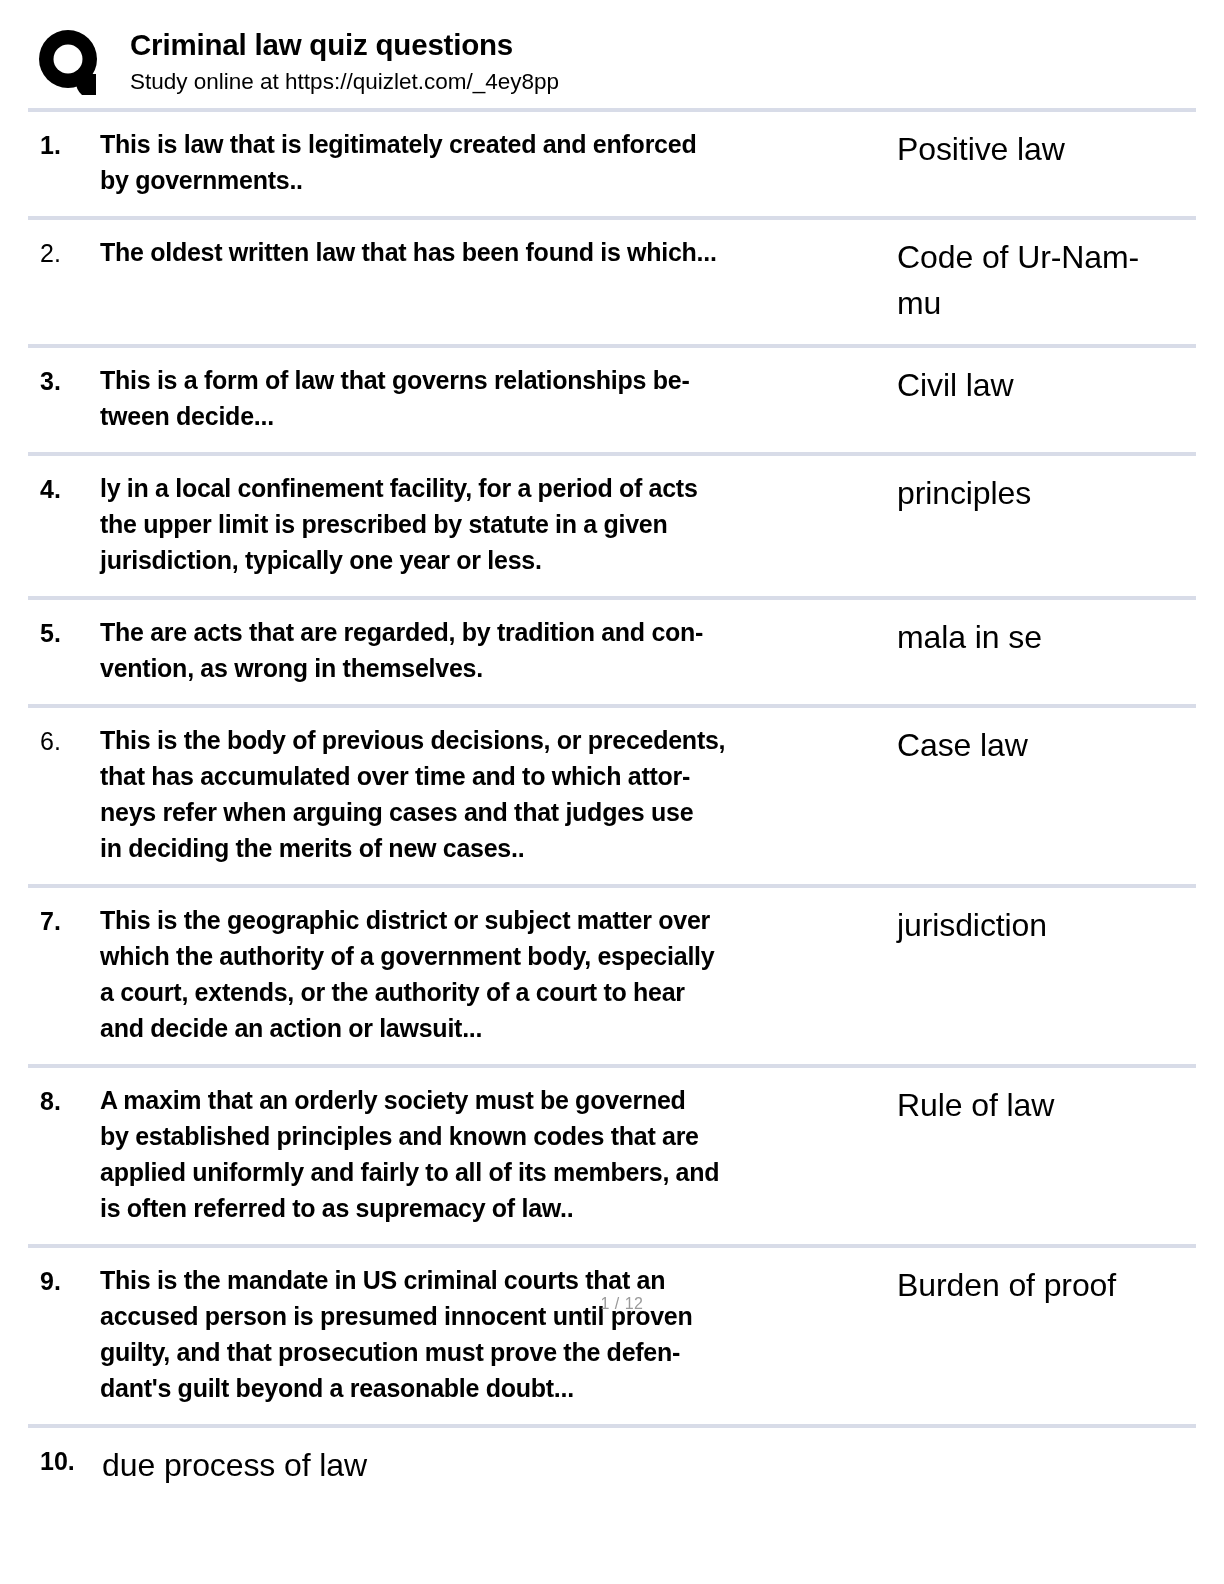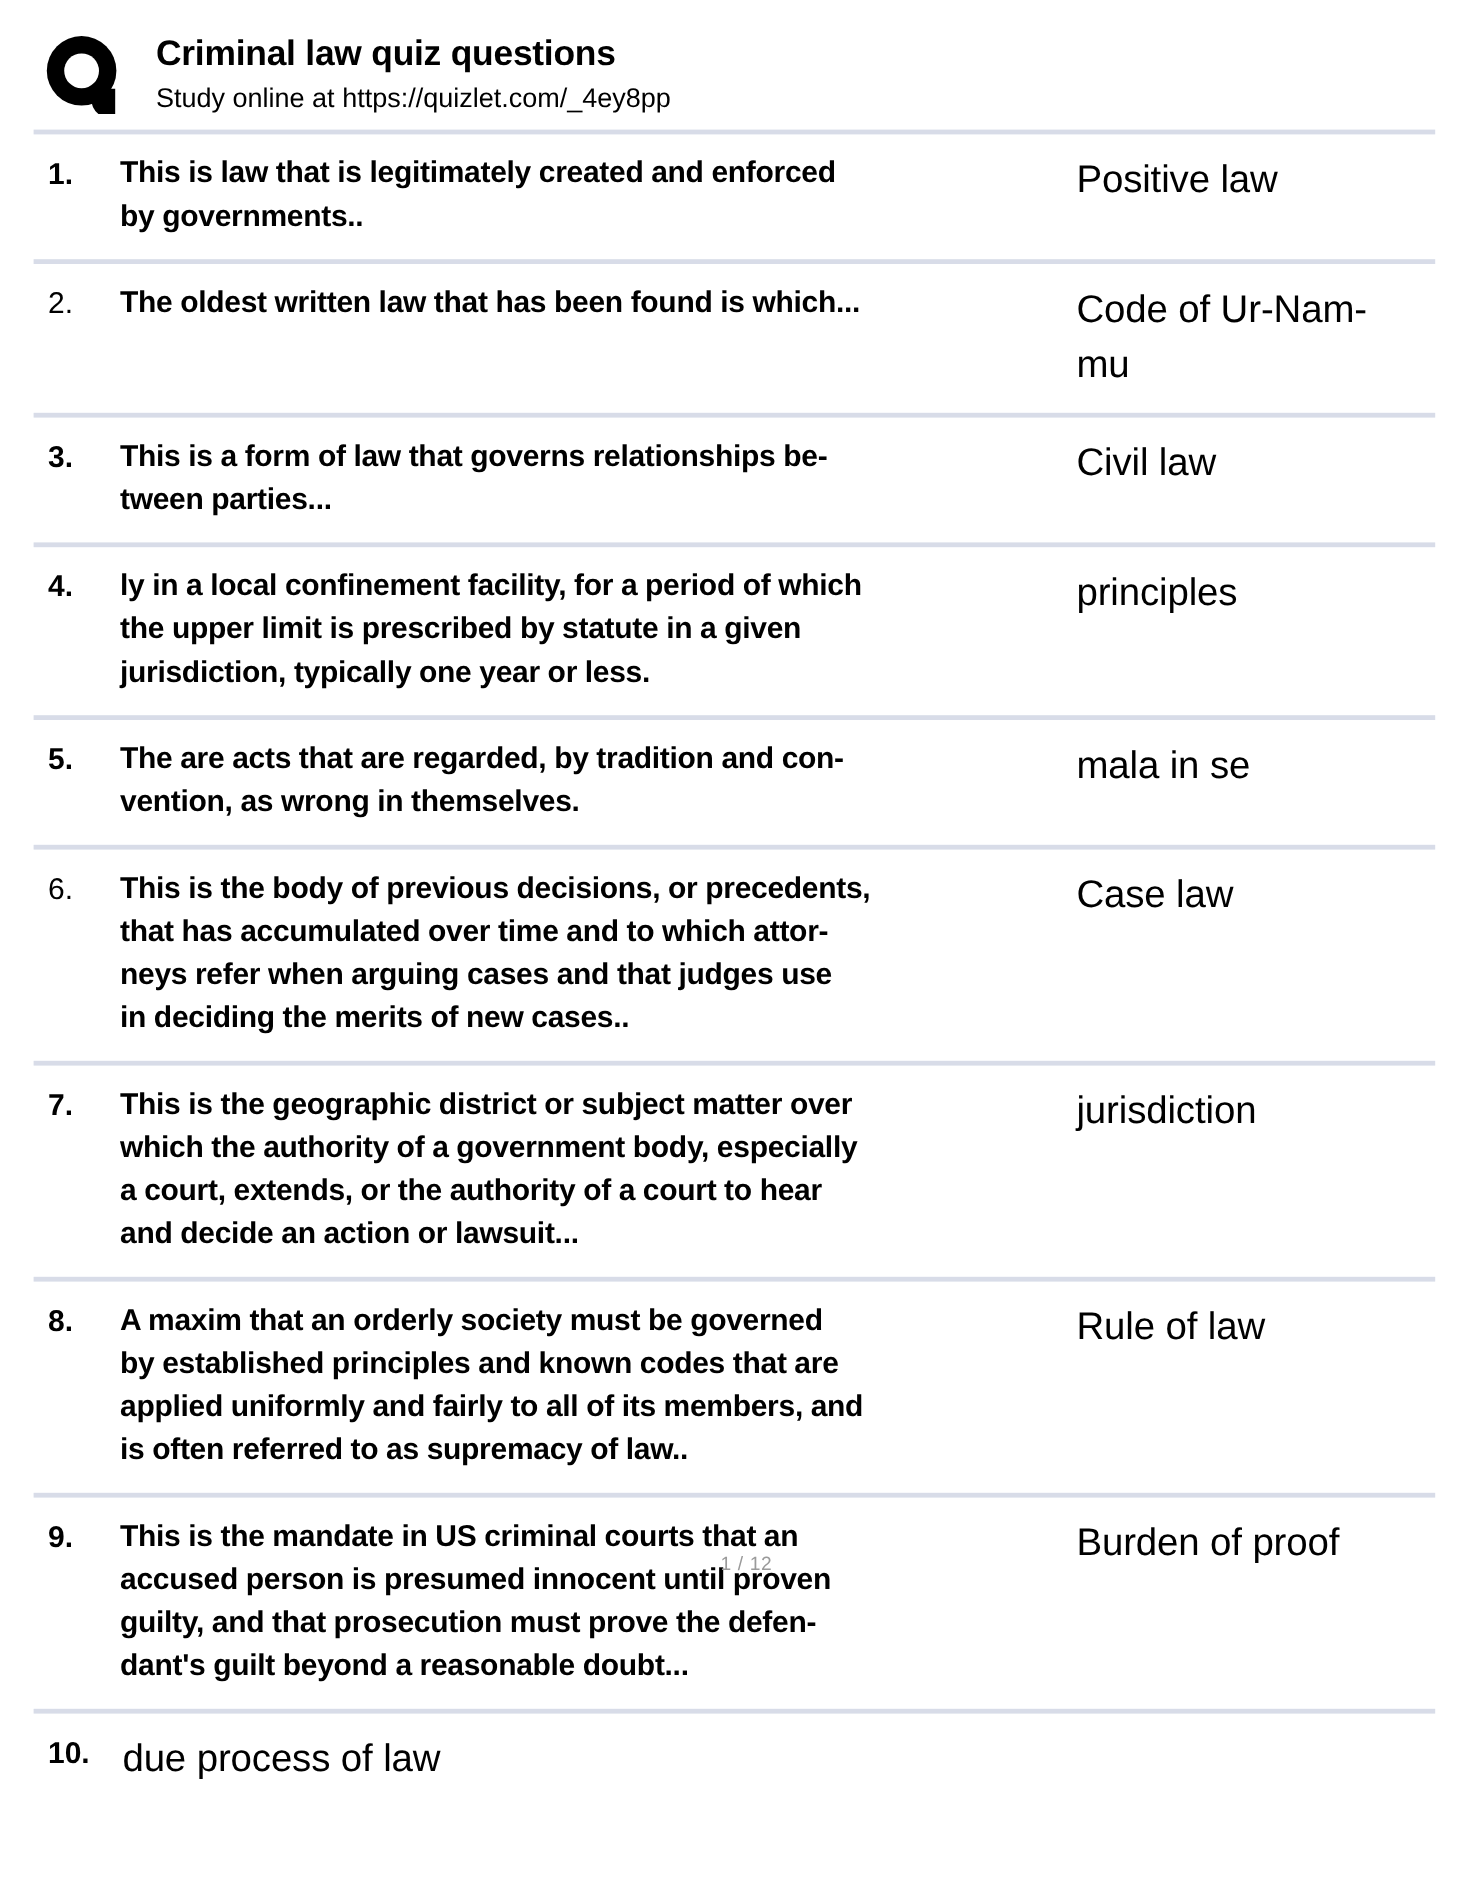--- a/index.html
+++ b/index.html
@@ -178,32 +178,32 @@
         <span class="ln">Code of Ur-Nam-</span>
         <span class="ln">mu</span>
       </div>
     </div>
 
     <div class="divider"></div>
     <div class="qa-row">
       <div class="qa-num">3.</div>
       <div class="qa-term">
         <span class="ln">This is a form of law that governs relationships be-</span>
-        <span class="ln">tween parties...</span>
+        <span class="ln">tween decide...</span>
       </div>
       <div class="qa-def">
         <span class="ln">Civil law</span>
       </div>
     </div>
 
     <div class="divider"></div>
     <div class="qa-row">
       <div class="qa-num">4.</div>
       <div class="qa-term">
-        <span class="ln">ly in a local confinement facility, for a period of which</span>
+        <span class="ln">ly in a local confinement facility, for a period of acts</span>
         <span class="ln">the upper limit is prescribed by statute in a given</span>
         <span class="ln">jurisdiction, typically one year or less.</span>
       </div>
       <div class="qa-def">
         <span class="ln">principles</span>
       </div>
     </div>
 
     <div class="divider"></div>
     <div class="qa-row">

